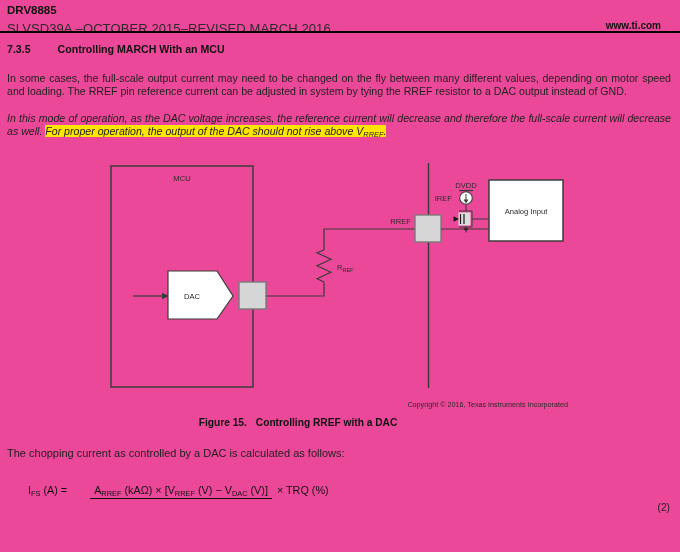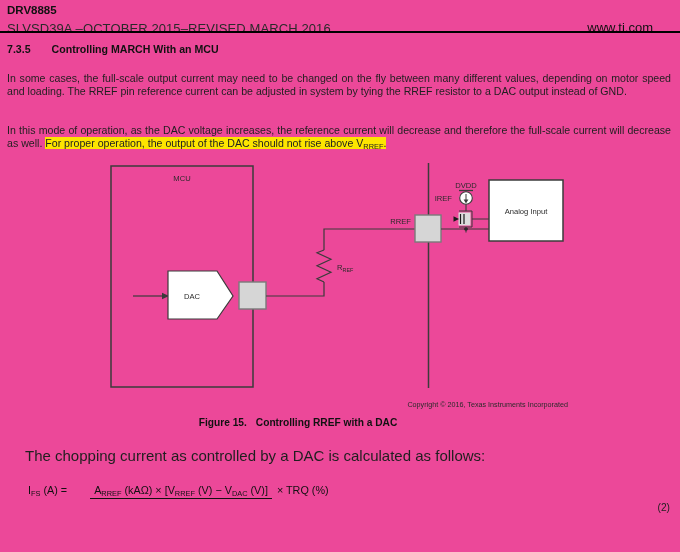--- a/index.html
+++ b/index.html
@@ -9,36 +9,36 @@
     font-family:"Liberation Sans", sans-serif; color:#1f1f1f; overflow:hidden;
   }
   
   .logo-clip { position:absolute; top:0; right:6px; height:4px; width:130px; overflow:hidden; }
   .logo-clip .logo-txt {
     display:block; margin-top:-11px; font-size:12.5px; font-weight:bold;
     letter-spacing:1.3px; color:#2a2a2a; text-align:right;
   }
   .part-number { position:absolute; left:7px; top:4px; font-size:11.5px; font-weight:bold; color:#111; }
   .doc-rev { position:absolute; left:7px; top:21px; font-size:13px; color:#2a2a2a; letter-spacing:0.1px; }
-  .website { position:absolute; right:27px; top:20px; font-size:13px; font-weight:normal; color:#111; text-decoration:none; }
+  .website { position:absolute; right:19px; top:20px; font-size:10px; font-weight:bold; color:#111; text-decoration:none; }
   .header-rule { position:absolute; left:0; top:31px; width:680px; height:2px; background:#000; }
   
   .section-heading { position:absolute; left:7px; top:43px; font-size:10.6px; font-weight:bold; color:#111; }
-  .section-heading .sec-num { margin-right:21px; }
+  .section-heading .sec-num { margin-right:27px; }
   .para { position:absolute; left:7px; width:664px; font-size:10.6px; line-height:13.4px; text-align:justify; color:#1f1f1f; }
   .para-1 { top:72px; }
-  .para-2 { top:124px; }
+  .para-2 { top:112px;font-style:italic; }
   .hl { background:#fde500; }
   sub.tiny { font-size:7.4px; vertical-align:-2px; line-height:0; }
   
   .fig-svg { position:absolute; left:0; top:160px; }
   .fig-caption { position:absolute; left:0; top:417px; width:572px; text-align:center; font-size:10.2px; font-weight:bold; color:#111;padding-left:24px; }
   .fig-caption .cap-prefix { margin-right:9px; }
   
-  .eq-intro { position:absolute; left:7px; top:447px; font-size:15px; color:#1f1f1f;margin-left:18px; }
+  .eq-intro { position:absolute; left:7px; top:447px; font-size:11px; color:#1f1f1f; }
   .equation { position:absolute; left:28px; top:472px; display:flex; align-items:center; font-size:10.8px; color:#111; white-space:pre; }
   .frac { display:inline-block; text-align:center; margin:0 2px; }
   .frac .num { padding:0 4px 2px 4px; border-bottom:1.2px solid #111; }
   .frac .den { padding:2px 4px 0 4px; }
   .eq-number { position:absolute; right:10px; top:502px; font-size:10.2px; color:#1f1f1f; }
   .para-example { top:518px; }
   svg text { font-family:"Liberation Sans", sans-serif; fill:#2a2a2a; }
 </style>
 </head>
 <body>

